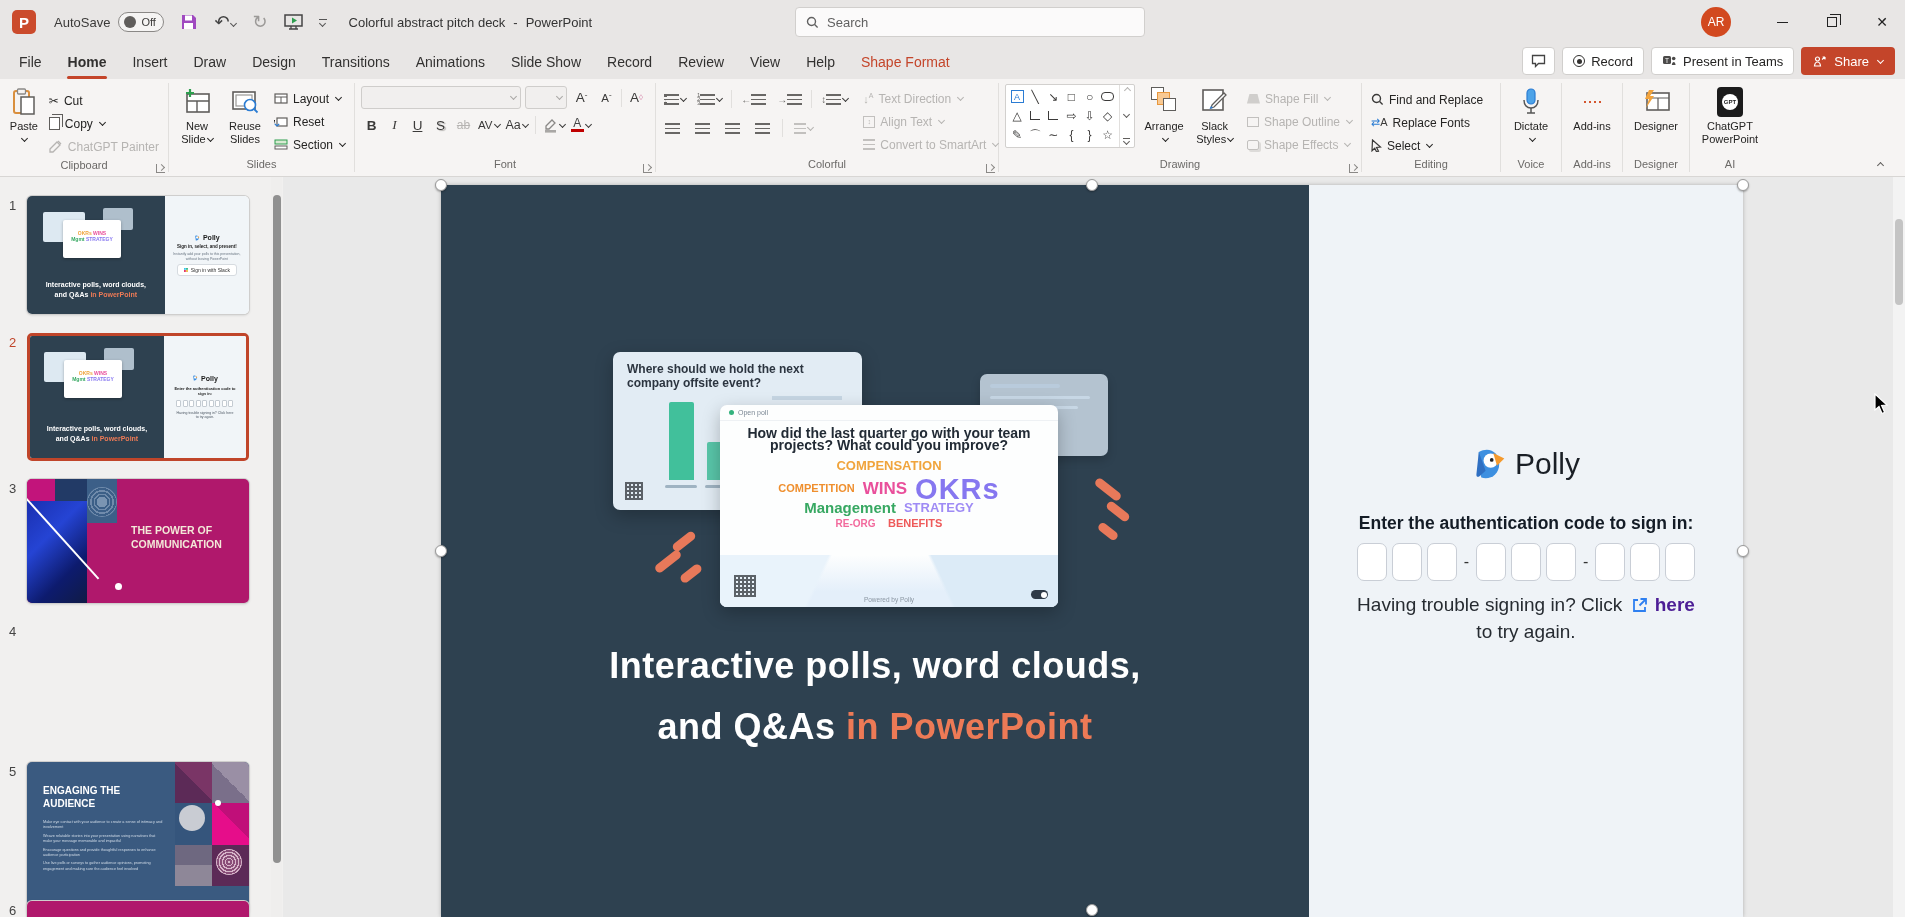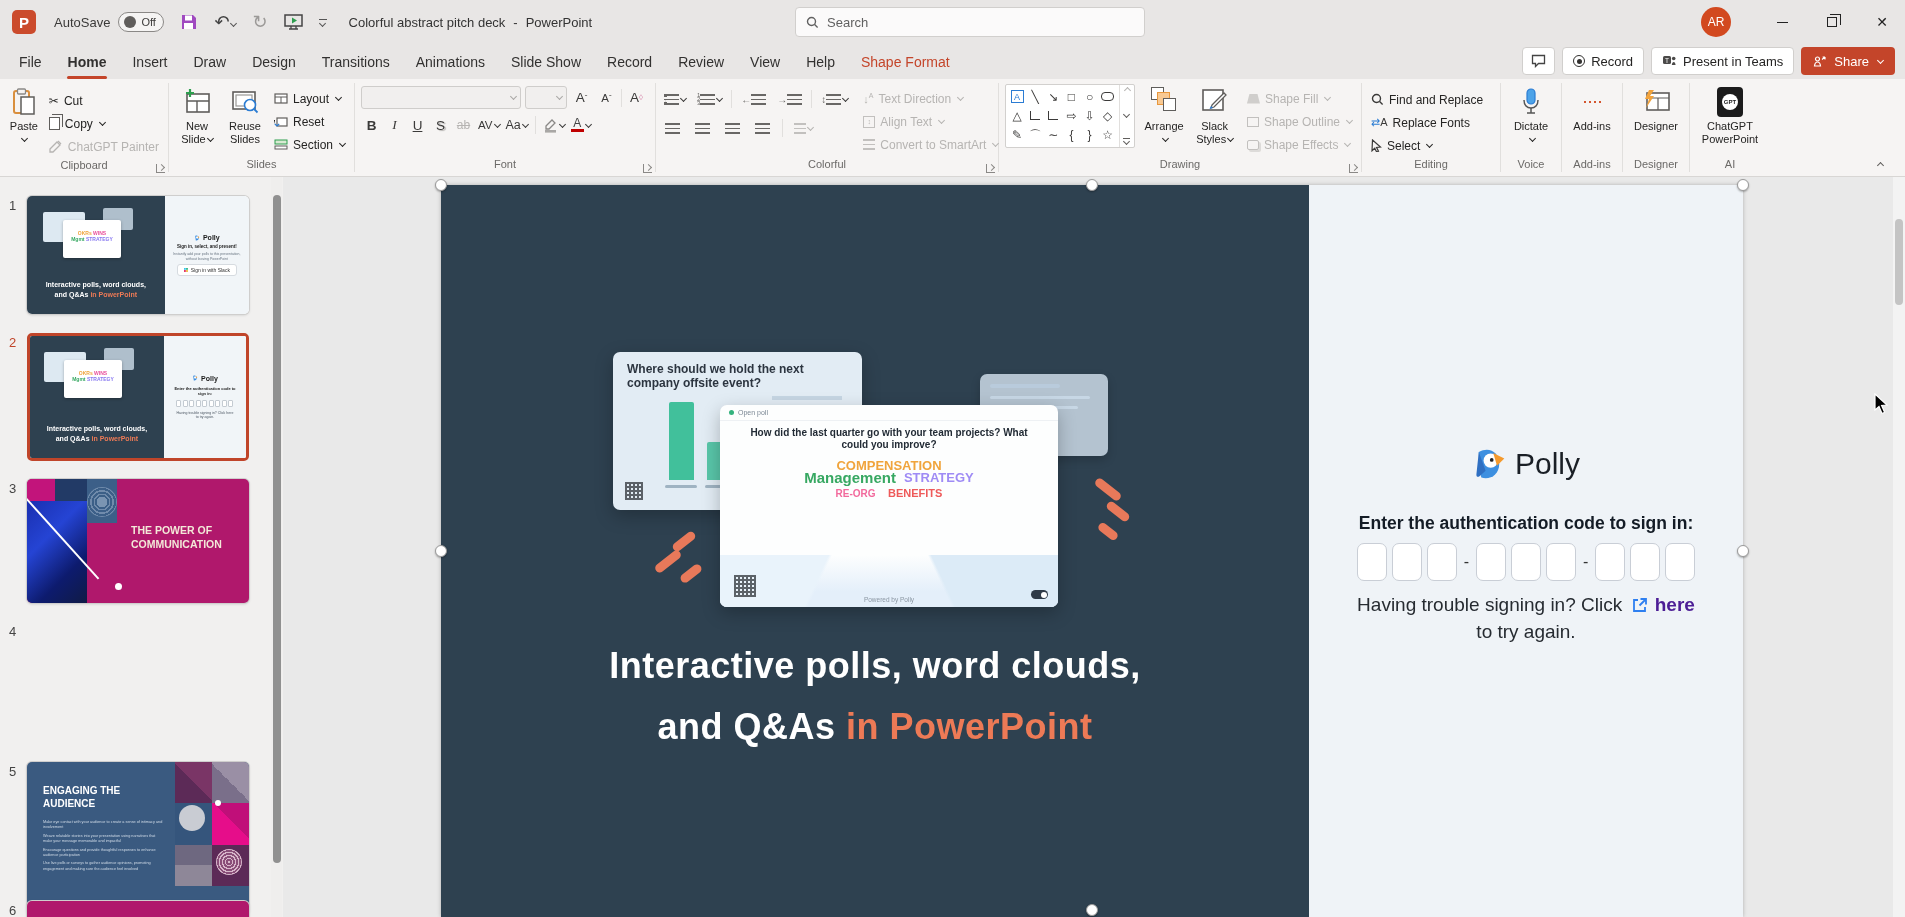--- a/index.html
+++ b/index.html
@@ -101,21 +101,21 @@
   .pw-r { left:539px; top:189px; width:128px; height:82px; background:rgba(214,228,240,.8); box-shadow:0 4px 10px rgba(0,0,0,.18); }
   .pw-c { left:279px; top:220px; width:338px; height:202px; background:#fdfefe; overflow:hidden; }
   .pw-l .q { padding:10px 14px 0; font-size:12px; font-weight:700; color:#2c3540; }
   .bar { position:absolute; width:25px; background:#41c09b; border-radius:2px 2px 0 0; bottom:30px; }
   .blabel { position:absolute; bottom:22px; height:3px; background:#9fb3c2; border-radius:2px; }
   .qr { position:absolute; background:
       repeating-linear-gradient(0deg,#3a3f44 0 2px,transparent 2px 4px),
       repeating-linear-gradient(90deg,#3a3f44 0 2px,transparent 2px 4px); opacity:.8; }
   .pw-c .topbar { height:16px; display:flex; align-items:center; padding:0 9px; gap:4px; font-size:7px; color:#7b8794; border-bottom:1px solid #eef1f4; }
   .gdot { width:5px; height:5px; border-radius:50%; background:#34b37e; }
-  .pw-c .q { margin-top:6px; padding:0 22px; text-align:center; font-size:10px; line-height:12px; font-weight:700; color:#222b35; }
+  .pw-c .q { margin-top:6px; padding:0 22px; text-align:center; font-size:14px; line-height:12px; font-weight:700; color:#222b35; }
   .cloud { position:absolute; left:0; right:0; top:52px; text-align:center; font-weight:800; }
   .cloud div { line-height:1.05; }
   .cloud span { margin:0 4px; }
   .wc-compensation { color:#f0a43c; font-size:13px; }
   .wc-competition { color:#ef8f2e; font-size:11px; }
   .wc-wins { color:#e94f9b; font-size:17px; }
   .wc-okrs { color:#8677f0; font-size:29px; letter-spacing:1px; }
   .wc-management { color:#37a862; font-size:15px; }
   .wc-strategy { color:#9f8bf5; font-size:13px; }
   .wc-reorg { color:#f2699c; font-size:10px; }
@@ -781,20 +781,25 @@
           </div>
 
           <div class="pw pw-c">
             <div class="topbar">
                 <span class="gdot"></span>
                 <span>Open poll</span>
               </div>
             <div class="q">How did the last quarter go with your team projects? What could you improve?</div>
             <div class="cloud">
               <div><span class="wc-compensation">COMPENSATION</span></div>
+              <div style="display:flex;align-items:center;justify-content:center">
+                <span class="wc-competition">COMPETITION</span>
+                <span class="wc-wins">WINS</span>
+                <span class="wc-okrs">OKRs</span>
+              </div>
               <div style="display:flex;align-items:center;justify-content:center;margin-top:-4px">
                 <span class="wc-management">Management</span>
                 <span class="wc-strategy">STRATEGY</span>
               </div>
               <div style="margin-top:-2px">
                 <span class="wc-reorg">RE-ORG</span>
                 <span class="wc-benefits">BENEFITS</span>
               </div>
             </div>
             <div class="mountains"></div>

